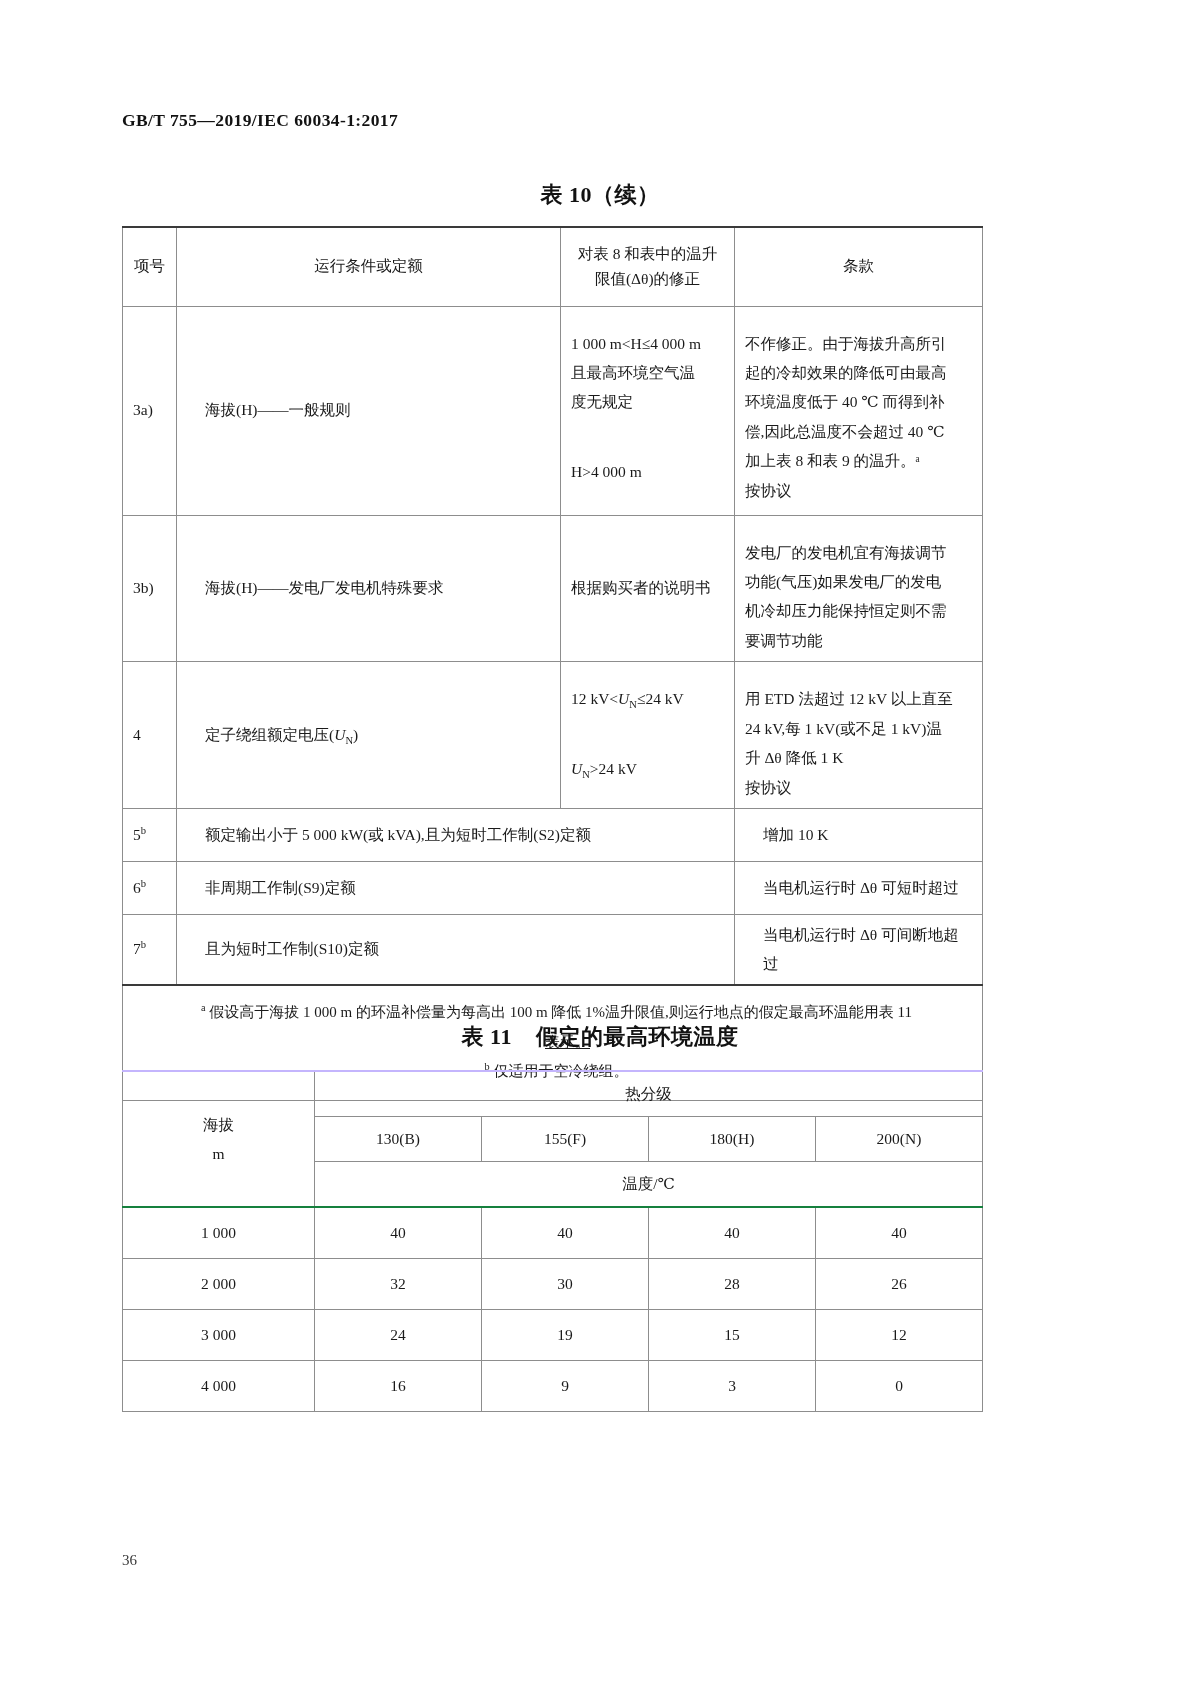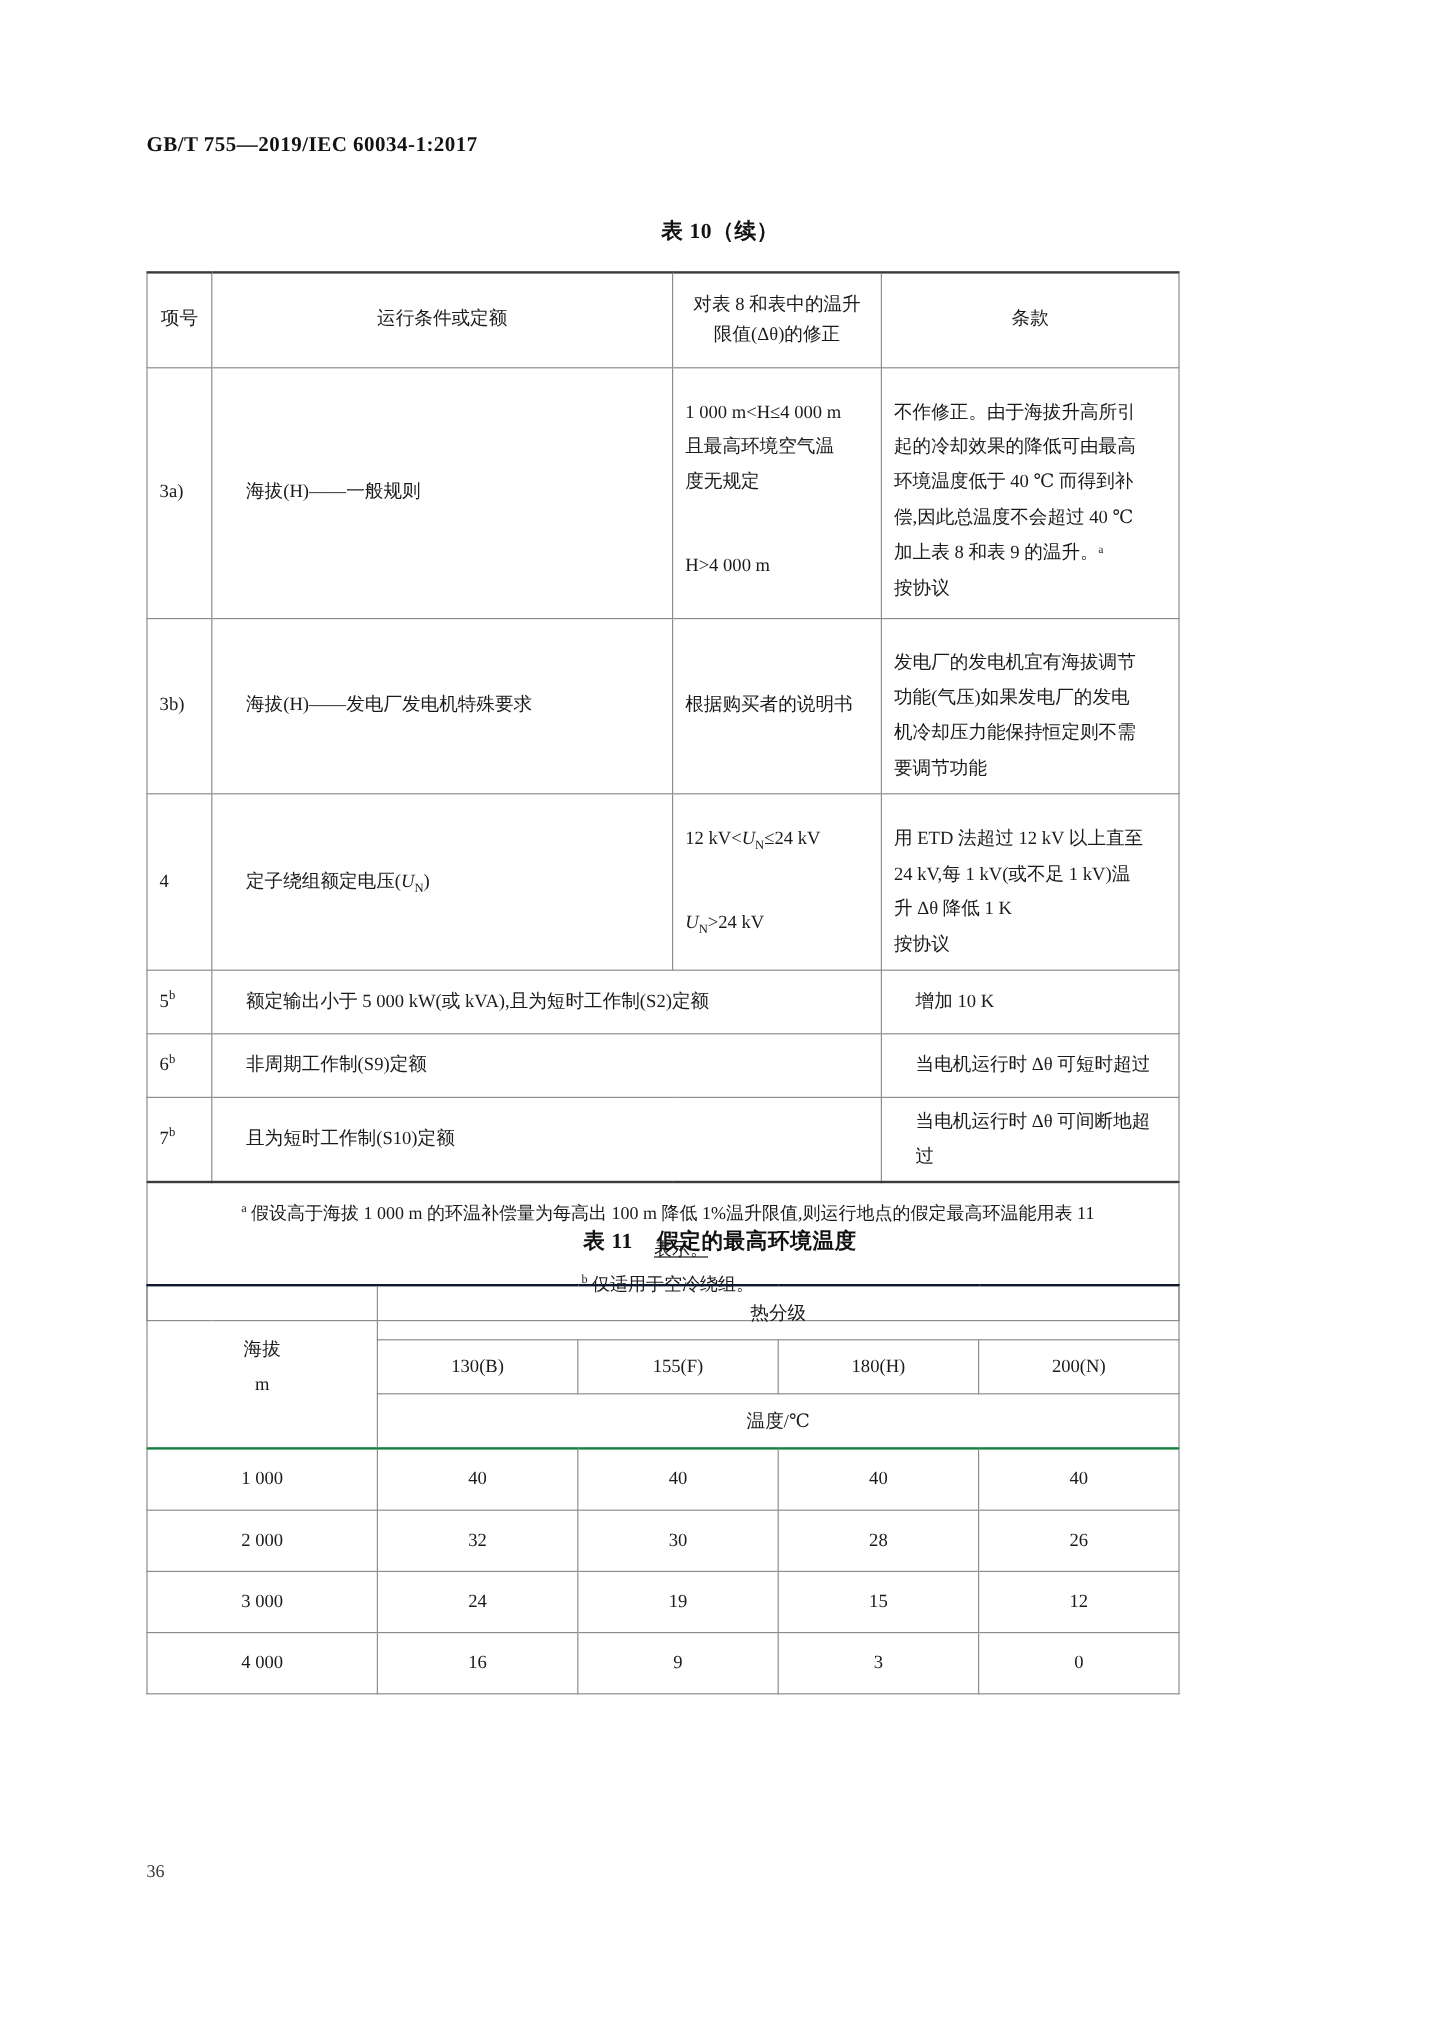--- a/index.html
+++ b/index.html
@@ -31,21 +31,21 @@
     font-size: 17.5px;
     font-weight: bold;
     letter-spacing: 0.4px;
     color: #121212;
     white-space: nowrap;
   }
 
   
   .table-caption {
     text-align: center;
-    font-size: 18px;
+    font-size: 22px;
     font-weight: bold;
     color: #121212;
     letter-spacing: 0.5px;
   }
   .cap-10 {
     position: absolute;
     left: 0; right: 0;
     top: 180px;
   }
   .cap-11 {
@@ -134,21 +134,21 @@
   }
   .t11 {
     width: 860px;
     font-size: 15.5px;
   }
   .t11 td {
     text-align: center;
     padding: 0;
     height: 44px;
   }
-  .t11 .outer-top td { border-top: 2px solid #0f172a; }
+  .t11 .outer-top td { border-top: 2px solid #c4b5fd; }
   .t11 .alt-col { width: 192px; }
   .t11 .dat-col { width: 167px; }
   .t11 .grp-head { height: 44px; }
   .t11 .unit-row td { height: 44px; }
   .t11 .body-first td { border-top: 2px solid #15803d; }
   .t11 .body td { height: 50px; }
   .t11 .alt-head {
     line-height: 1.9;
   }
   .t11 .alt-head .ln { display: block; }

